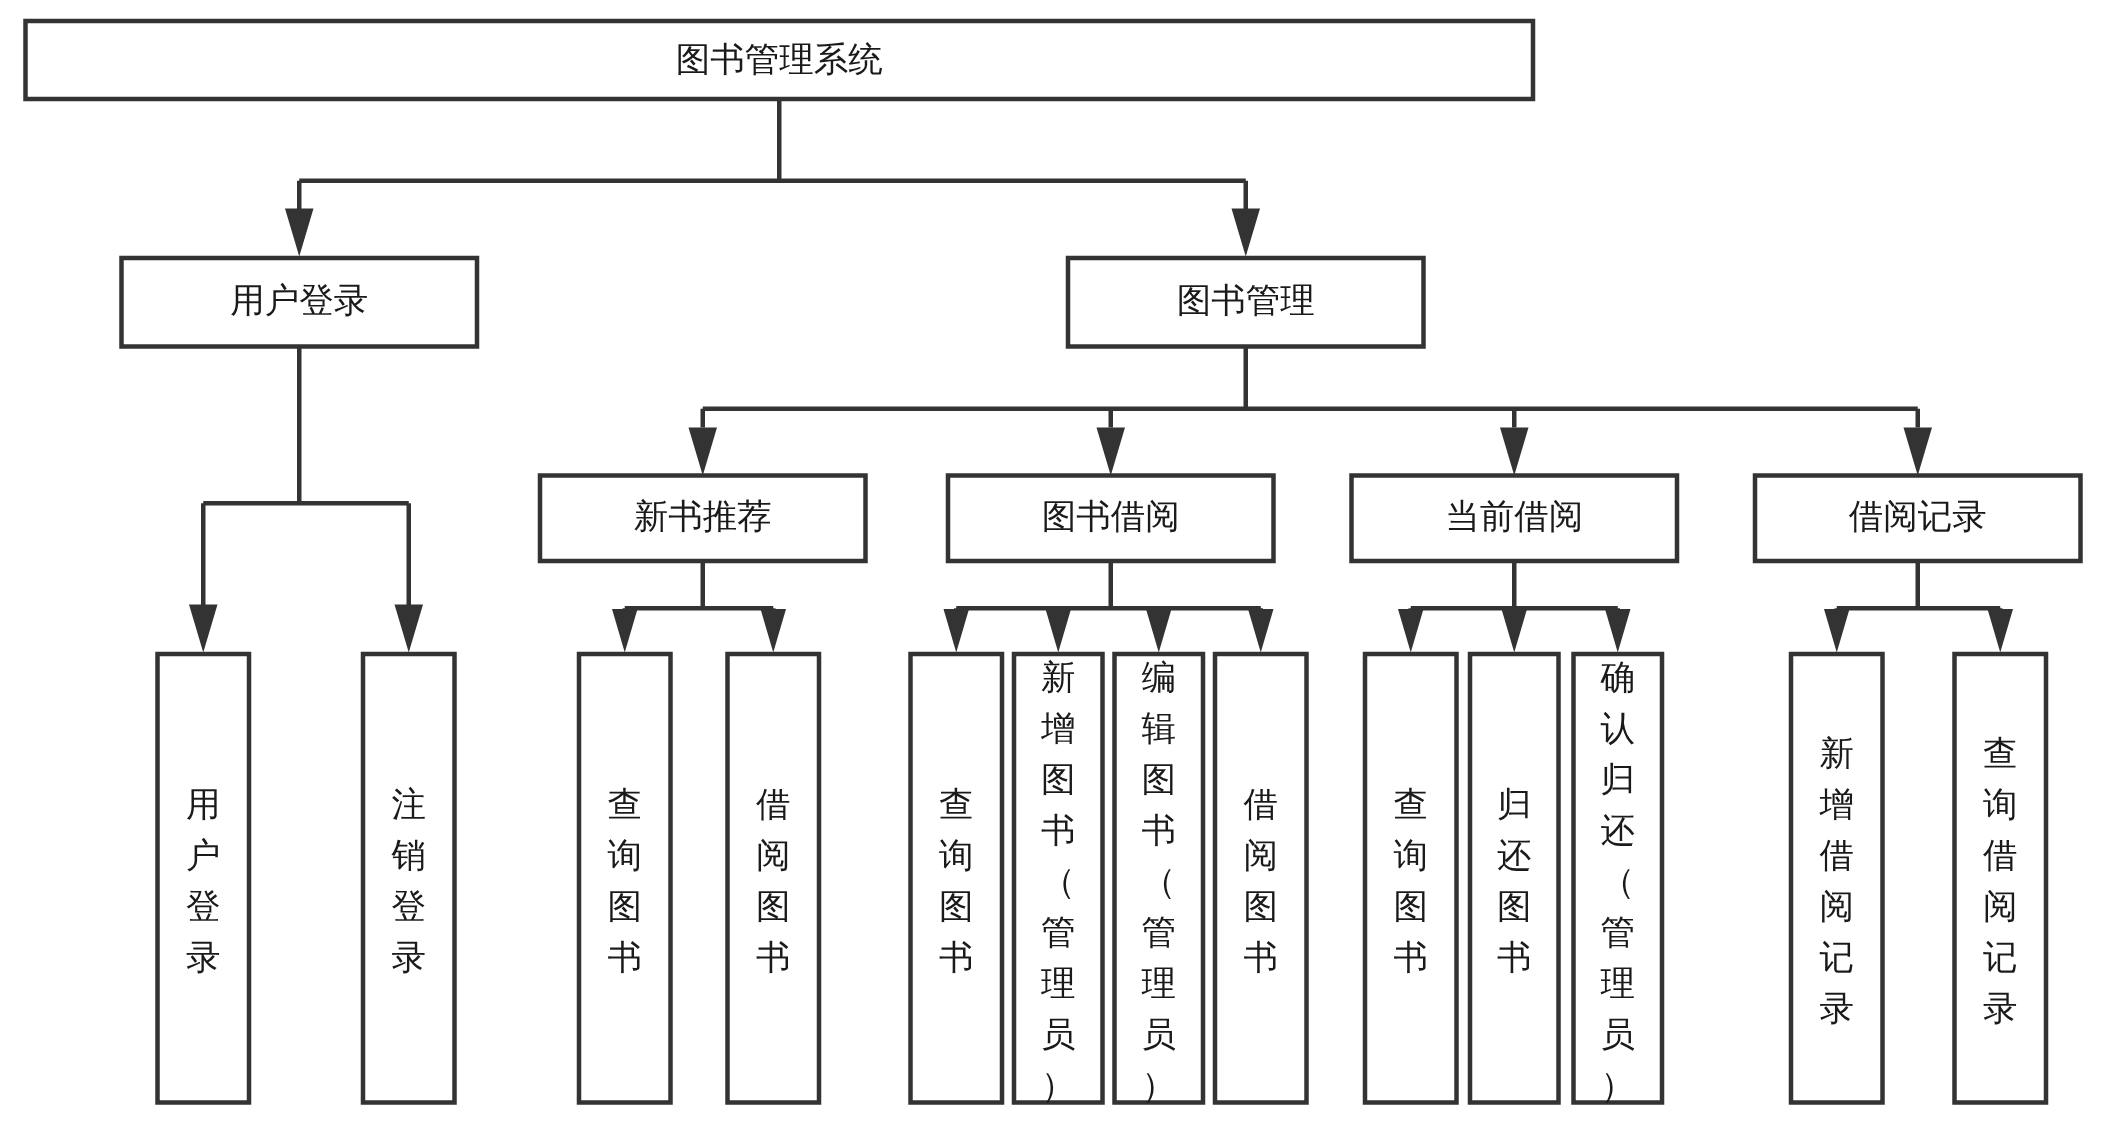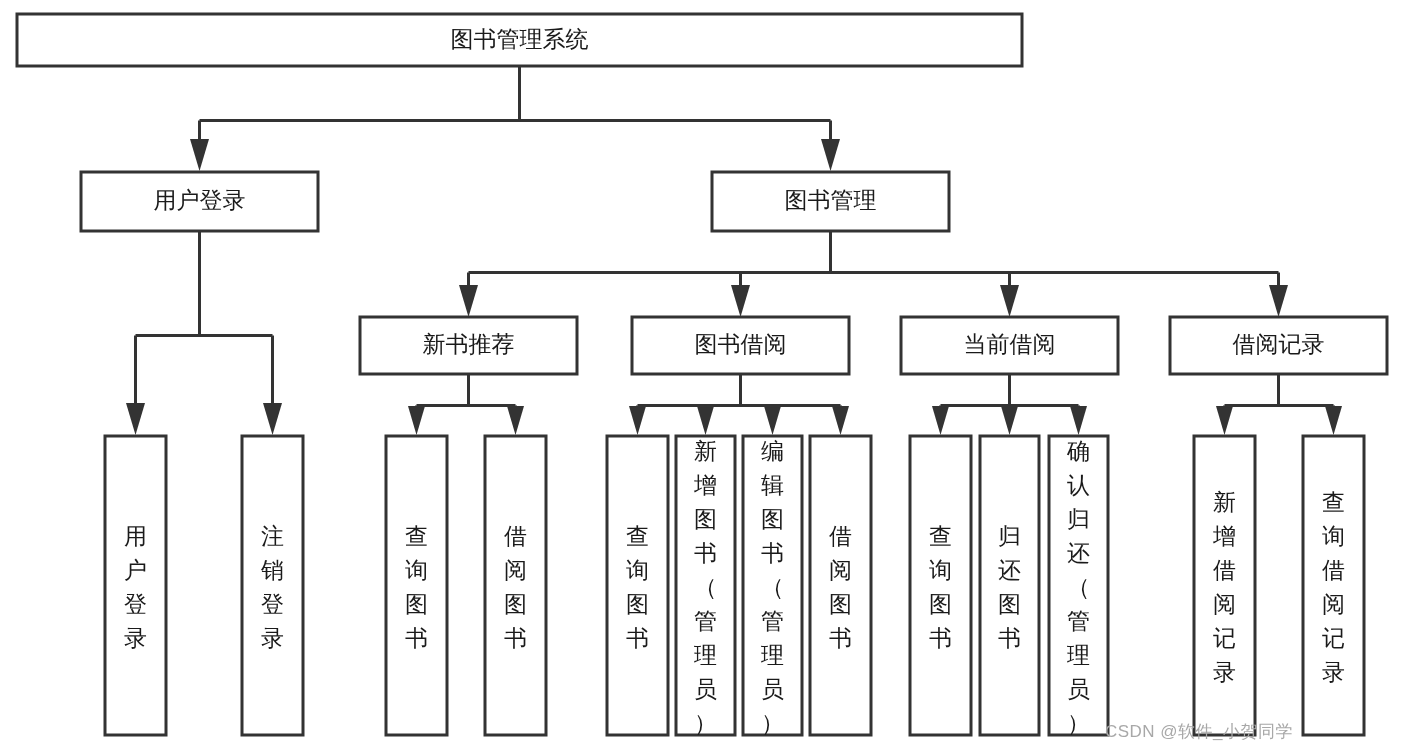--- a/index.html
+++ b/index.html
@@ -217,14 +217,13 @@
     <g>
       <rect class="node-box" x="1194" y="436" width="61" height="299"></rect>
       <text class="node-label-v" x="1224.5" y="0"><tspan x="1224.5" y="510.0">新</tspan><tspan x="1224.5" y="544.0">增</tspan><tspan x="1224.5" y="578.0">借</tspan><tspan x="1224.5" y="612.0">阅</tspan><tspan x="1224.5" y="646.0">记</tspan><tspan x="1224.5" y="680.0">录</tspan></text>
     </g>
     <g>
       <rect class="node-box" x="1303" y="436" width="61" height="299"></rect>
       <text class="node-label-v" x="1333.5" y="0"><tspan x="1333.5" y="510.0">查</tspan><tspan x="1333.5" y="544.0">询</tspan><tspan x="1333.5" y="578.0">借</tspan><tspan x="1333.5" y="612.0">阅</tspan><tspan x="1333.5" y="646.0">记</tspan><tspan x="1333.5" y="680.0">录</tspan></text>
     </g>
   </svg>
 
-  <div class="watermark">CSDN @软件_小贺同学</div>
 </div>
 
 </body></html>

